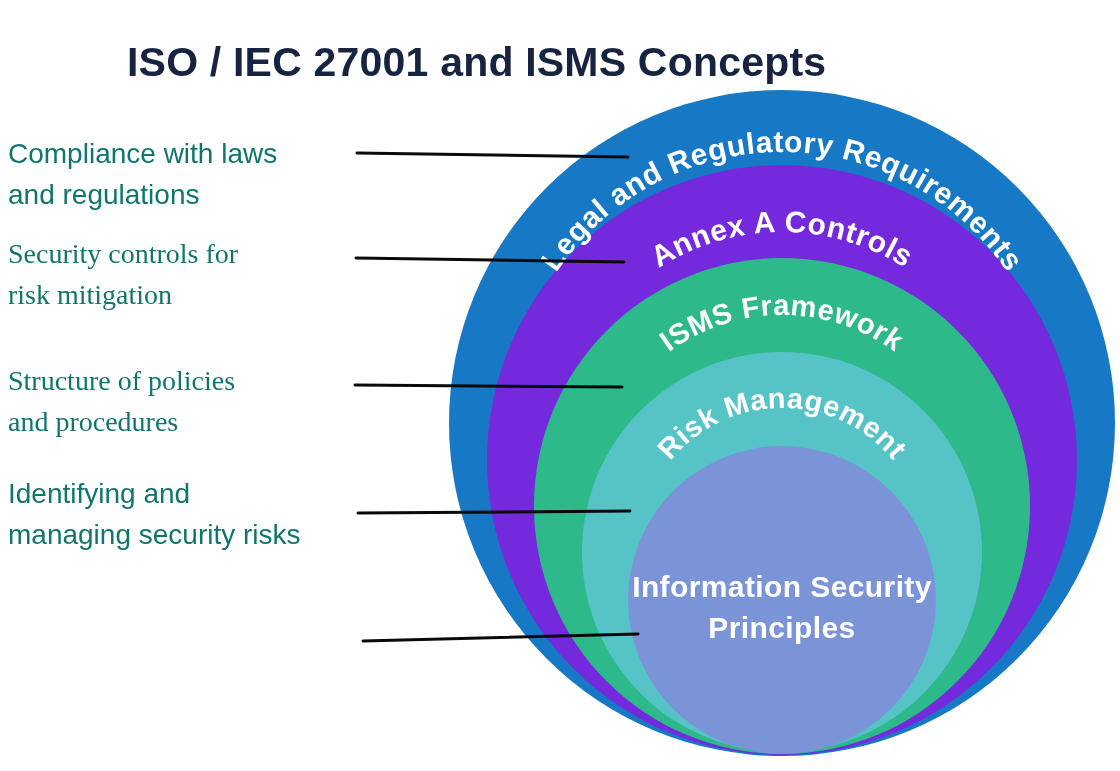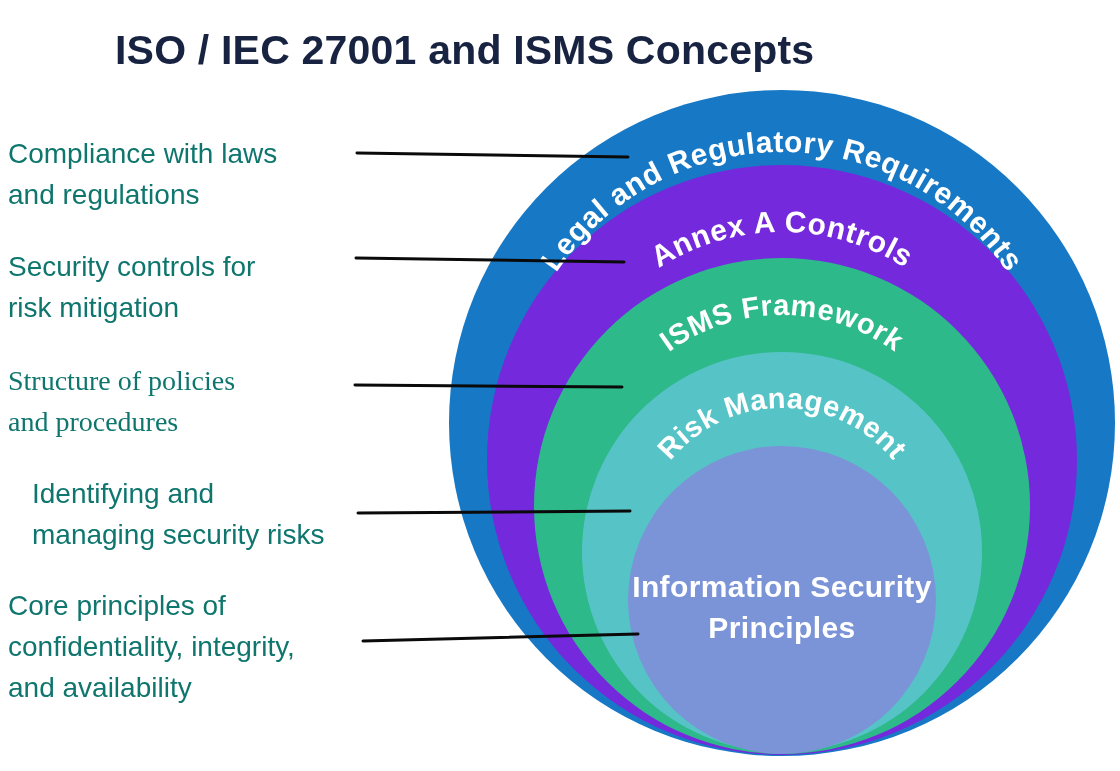--- a/index.html
+++ b/index.html
@@ -12,21 +12,21 @@
     width: 1120px;
     height: 771px;
     background: #ffffff;
     overflow: hidden;
     font-family: "Liberation Sans", sans-serif;
   }
   .title {
     position: absolute;
     left: 112px;
     top: 24px;
-    margin: 3px;
+    margin: 15px;
     font-size: 41px;
     font-weight: 800;
     letter-spacing: 0.2px;
     color: #172340;
   }
   .diagram-svg {
     position: absolute;
     left: 0;
     top: 0;
     width: 1120px;
@@ -35,23 +35,23 @@
   .annotation {
     position: absolute;
     left: 8px;
     width: 360px;
     font-size: 28px;
     line-height: 41px;
     color: #0f766e;
     white-space: pre-line;
   }
   .a1 { top: 133px; }
-  .a2 { top: 246px; }
+  .a2 { top: 233px; font-family: Liberation Serif, serif; }
   .a3 { top: 360px; font-family: Liberation Serif, serif; }
-  .a4 { top: 473px; margin-left: 24px; }
+  .a4 { top: 473px; }
   .a5 { top: 585px; }
   .ring-label {
     fill: #ffffff;
     font-family: "Liberation Sans", sans-serif;
     font-weight: 700;
     letter-spacing: 0.6px;
   }
   .rl-legal { font-size: 30px; }
   .rl-annex { font-size: 30px; }
   .rl-isms  { font-size: 29px; }
@@ -83,23 +83,20 @@
   <h1 class="title">ISO / IEC 27001 and ISMS Concepts</h1>
 
   <div class="annotation a1">Compliance with laws
 and regulations</div>
   <div class="annotation a2">Security controls for
 risk mitigation</div>
   <div class="annotation a3">Structure of policies
 and procedures</div>
   <div class="annotation a4">Identifying and
 managing security risks</div>
-  <div class="annotation a5">Core principles of
-confidentiality, integrity,
-and availability</div>
 
   <svg class="diagram-svg" viewBox="0 0 1120 771">
 
     <circle cx="782" cy="423" r="333" fill="#1778C5"></circle>
     <circle cx="782" cy="460" r="295" fill="#7529DD"></circle>
     <circle cx="782" cy="506" r="248" fill="#2EB98B"></circle>
     <circle cx="782" cy="552" r="200" fill="#56C4C7"></circle>
     <circle cx="782" cy="600" r="154" fill="#7B93D7"></circle>
 
     <defs>

